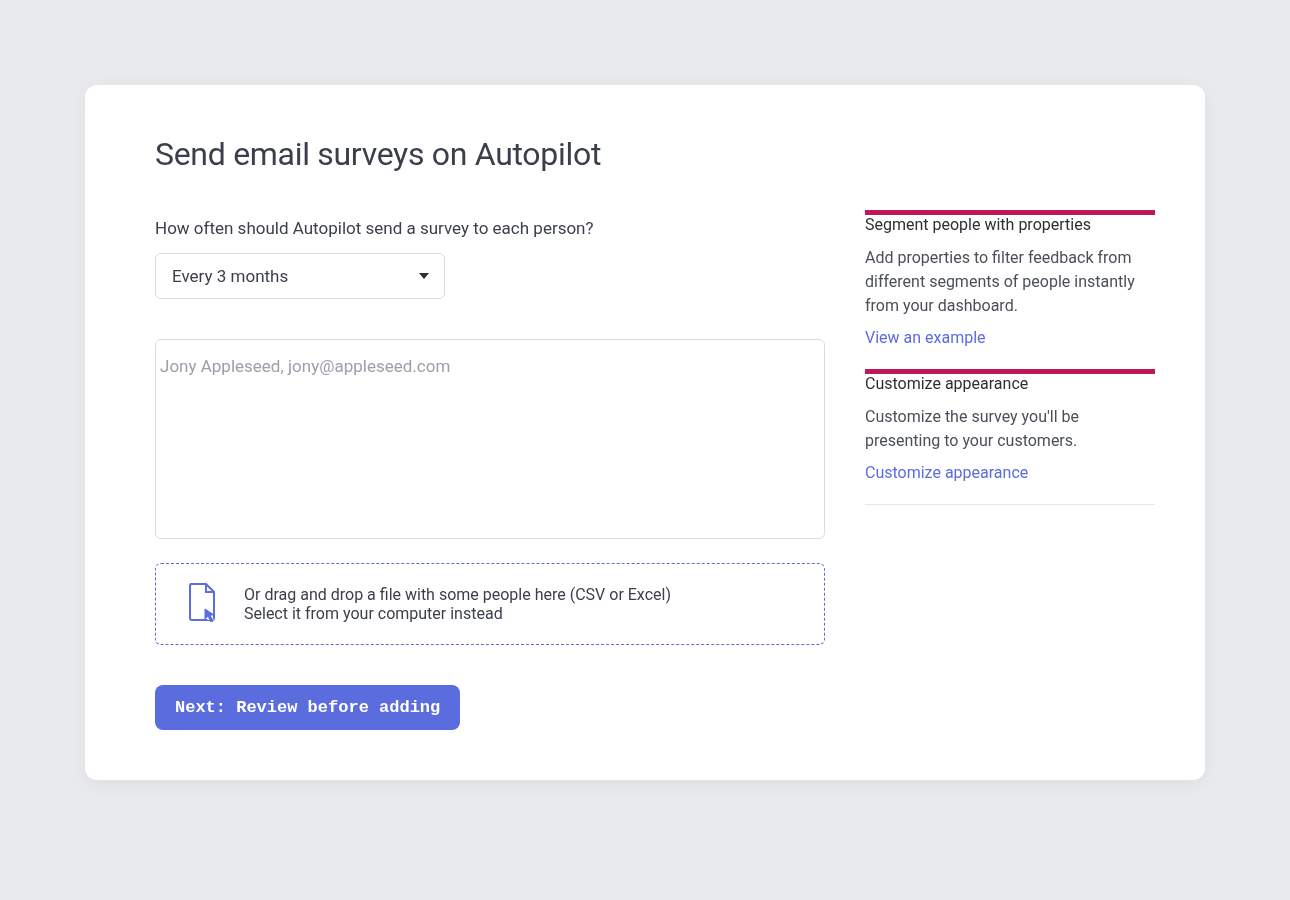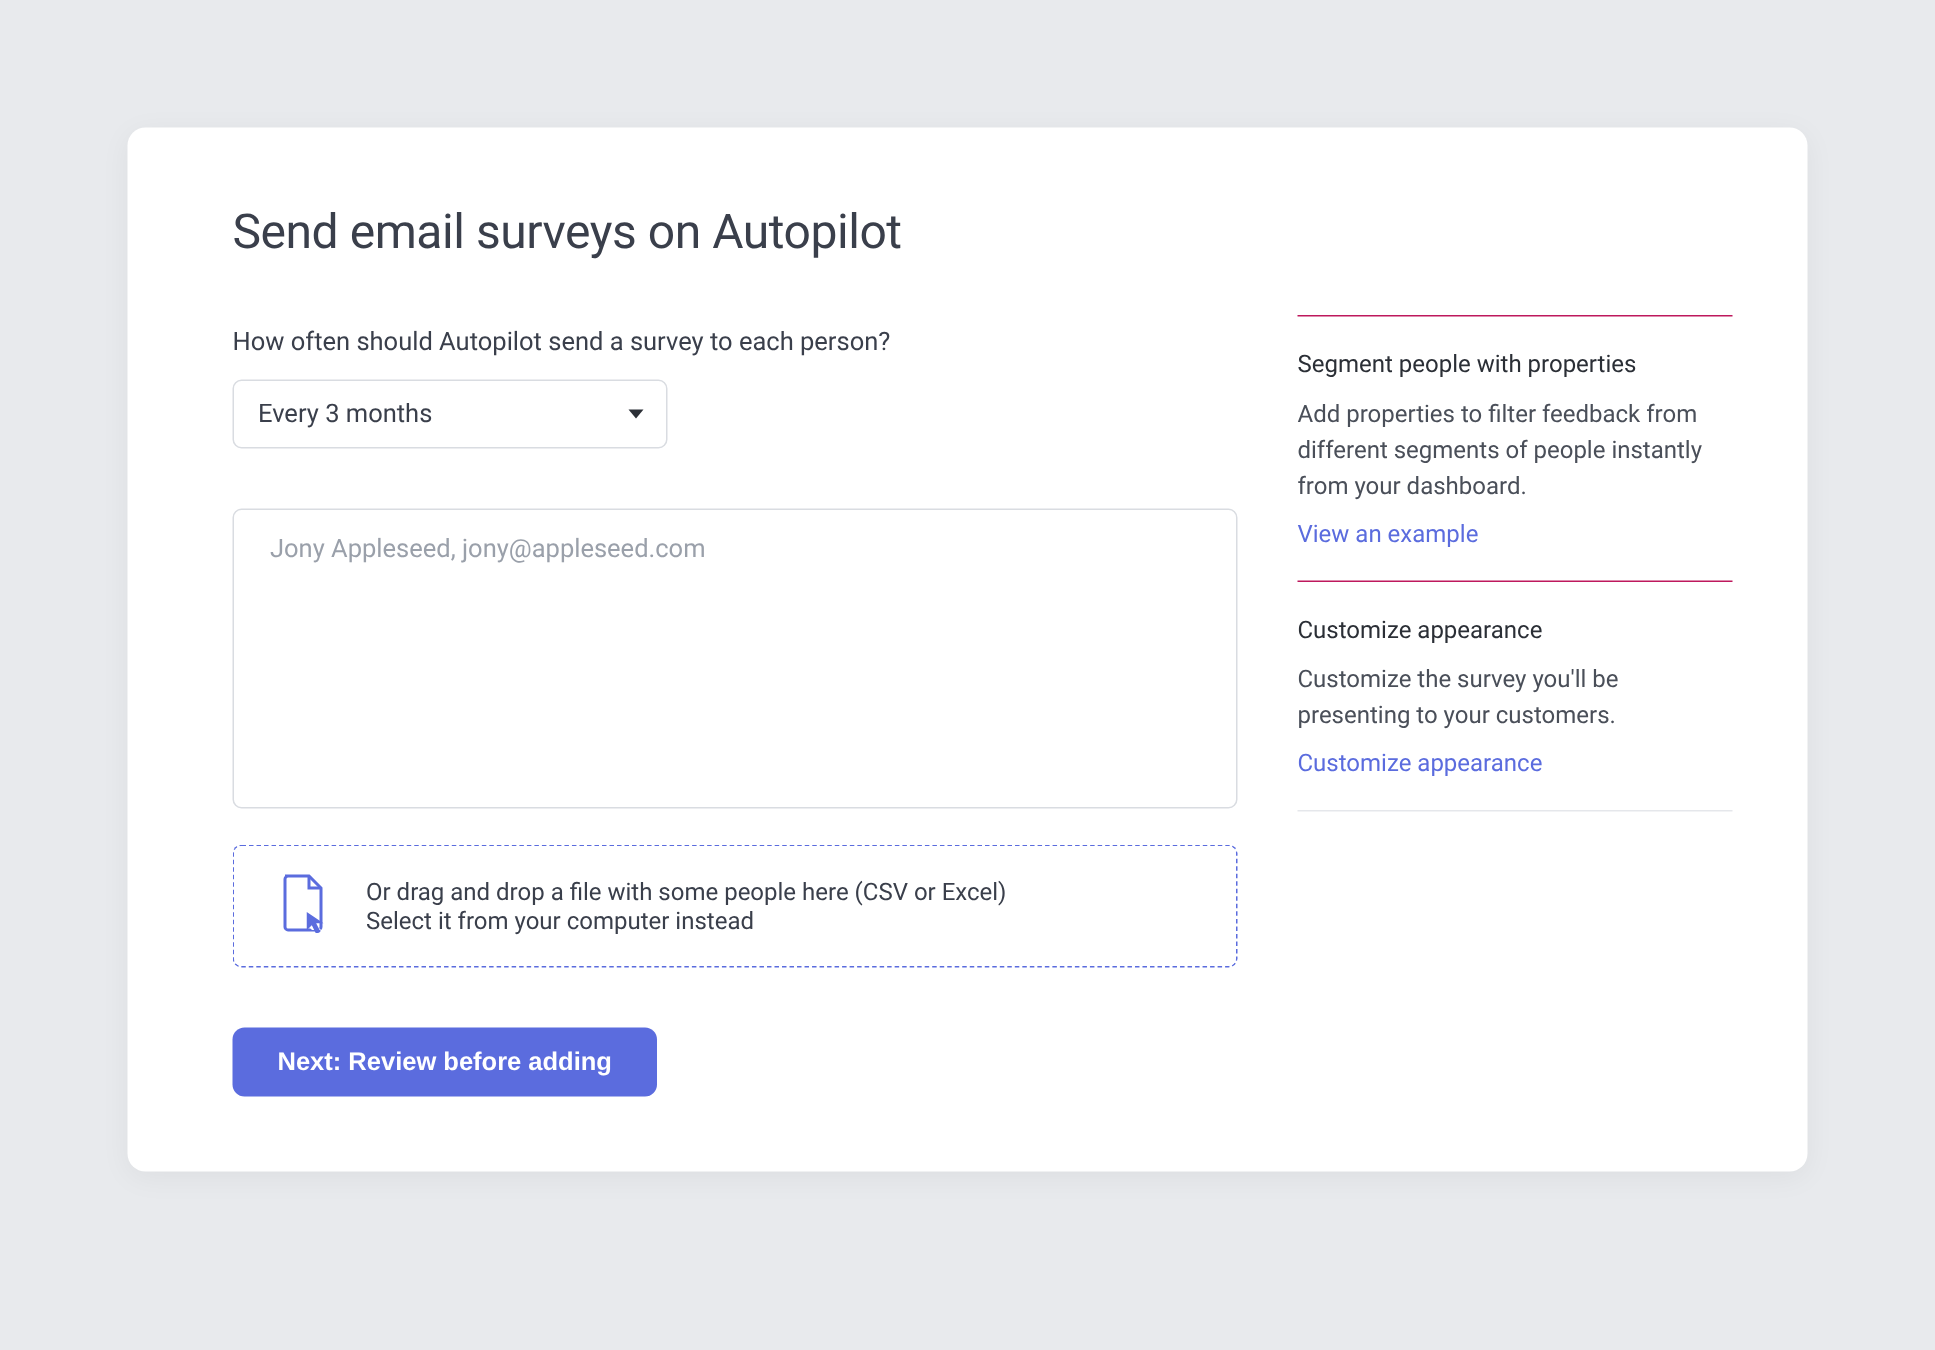--- a/index.html
+++ b/index.html
@@ -80,21 +80,21 @@
       width: 0;
       height: 0;
       border-left: 5px solid transparent;
       border-right: 5px solid transparent;
       border-top: 6px solid #2b2f36;
     }
     
     .textarea {
       width: 100%;
       height: 200px;
-      padding: 16px 24px;
+      padding: 16px 4px;
       font-size: 17px;
       color: #3a3f4b;
       background: #ffffff;
       border: 1px solid #d9dce1;
       border-radius: 6px;
       resize: none;
       font-family: inherit;
       margin-bottom: 20px;
     }
     
@@ -133,28 +133,27 @@
       color: #3a3f4b;
     }
     
     .primary-button {
       background: #5b6cde;
       color: #ffffff;
       font-size: 17px;
       font-weight: 600;
       border: none;
       border-radius: 8px;
-      padding: 13px 30px;
-      cursor: pointer;
-      font-family: Liberation Sans, sans-serif;
+      padding: 13px 20px;
+      cursor: pointer;
+      font-family: Liberation Mono, monospace;
     }
     
     .side-section {
-      border-top: 1px solid #be185d;
-      padding-top: 22px;
+      border-top: 5px solid #be185d;
       padding-bottom: 22px;
     }
     
     .side-section:last-child {
       border-bottom: 1px solid #e5e7eb;
     }
     
     .side-title {
       font-size: 16px;
       font-weight: 400;

